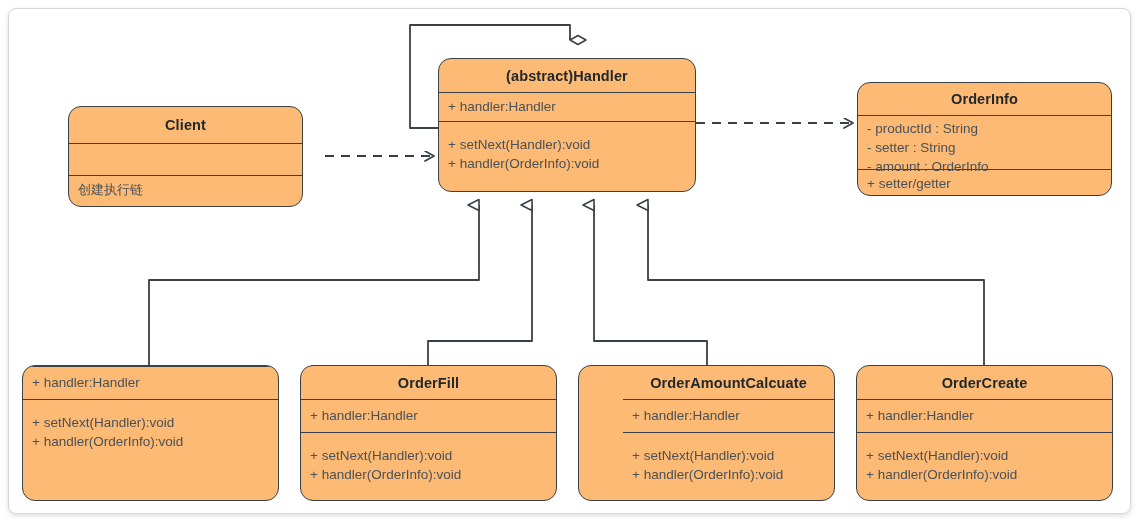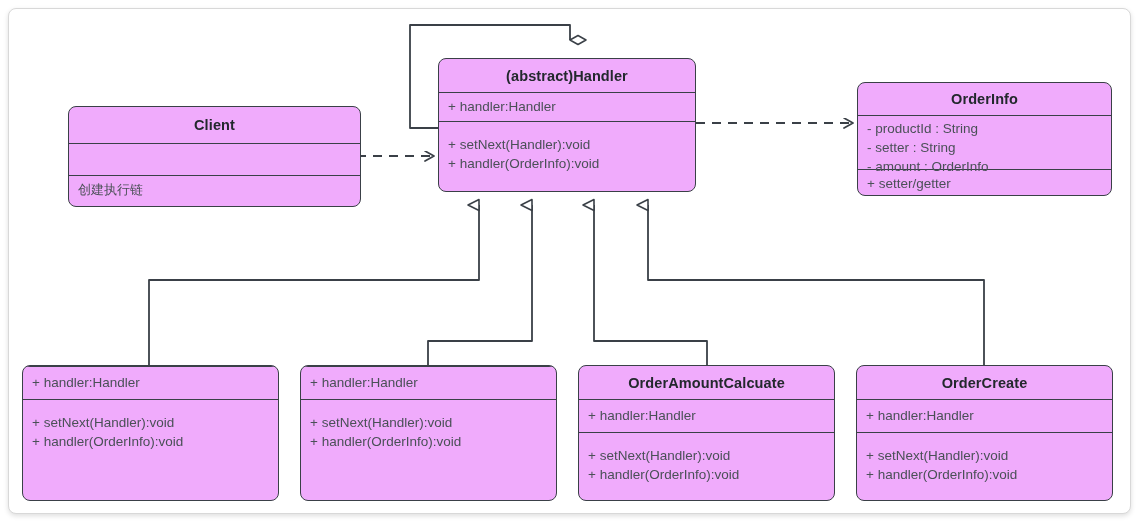--- a/index.html
+++ b/index.html
@@ -36,23 +36,23 @@
     left: 0;
     top: 0;
     width: 1139px;
     height: 522px;
     pointer-events: none;
   }
   
   .uml-class {
     position: absolute;
     box-sizing: border-box;
-    background: #f0abfc;
+    background: #fdba74;
     border: 1.6px solid #3a4047;
-    border-radius: 8px;
+    border-radius: 13px;
     overflow: hidden;
   }
   .uml-title {
     box-sizing: border-box;
     width: 100%;
     text-align: center;
     font-weight: bold;
     font-size: 14.5px;
     color: #23282d;
     letter-spacing: 0.1px;
@@ -70,21 +70,21 @@
     line-height: 19px;
   }
   .uml-sec.empty {
     padding: 0;
   }
   .uml-row {
     white-space: pre;
   }
 
   
-  #box-client        { left: 68px;  top: 106px; width: 293px; height: 101px; }
+  #box-client        { left: 68px;  top: 106px; width: 235px; height: 101px; }
   #box-client .uml-title { height: 36px; }
   #box-client .sec-attrs { height: 32px; }
   #box-client .sec-ops   { height: 31px; padding-top: 4px; }
 
   #box-handler       { left: 438px; top: 58px;  width: 258px; height: 134px; }
   #box-handler .uml-title { height: 33px; }
   #box-handler .sec-attrs { height: 29px; padding-top: 4px; }
   #box-handler .sec-ops   { height: 72px; padding-top: 13px; }
 
   #box-orderinfo     { left: 857px; top: 82px;  width: 255px; height: 114px; }
@@ -92,21 +92,21 @@
   #box-orderinfo .sec-attrs { height: 54px; padding-top: 3px; }
   #box-orderinfo .sec-ops   { height: 28px; padding-top: 4px; }
 
   .subclass { top: 365px; width: 257px; height: 136px; }
   .subclass .uml-title { height: 33px; }
   .subclass .sec-attrs { height: 33px; padding-top: 6px; }
   .subclass .sec-ops   { height: 70px; padding-top: 13px; }
 
   #box-ordervalidition { left: 22px;  }
   #box-orderfill       { left: 300px; }
-  #box-orderamount     { left: 578px; }
+  #box-orderamount     { left: 578px; padding-left: 44px; }
   #box-ordercreate     { left: 856px; }
 
   .cjk { font-family: "DejaVu Sans", sans-serif; font-size: 13px; }
 </style>
 </head>
 <body>
 
 <div id="canvas">
 
   <div class="outer-frame"></div>
@@ -189,20 +189,21 @@
     <div class="uml-sec sec-attrs">
       <div class="uml-row">+ handler:Handler</div>
     </div>
     <div class="uml-sec sec-ops">
       <div class="uml-row">+ setNext(Handler):void</div>
       <div class="uml-row">+ handler(OrderInfo):void</div>
     </div>
   </div>
 
   <div class="uml-class subclass" id="box-orderfill">
+    <div class="uml-title">OrderFill</div>
     <div class="uml-sec sec-attrs">
       <div class="uml-row">+ handler:Handler</div>
     </div>
     <div class="uml-sec sec-ops">
       <div class="uml-row">+ setNext(Handler):void</div>
       <div class="uml-row">+ handler(OrderInfo):void</div>
     </div>
   </div>
 
   <div class="uml-class subclass" id="box-orderamount">

